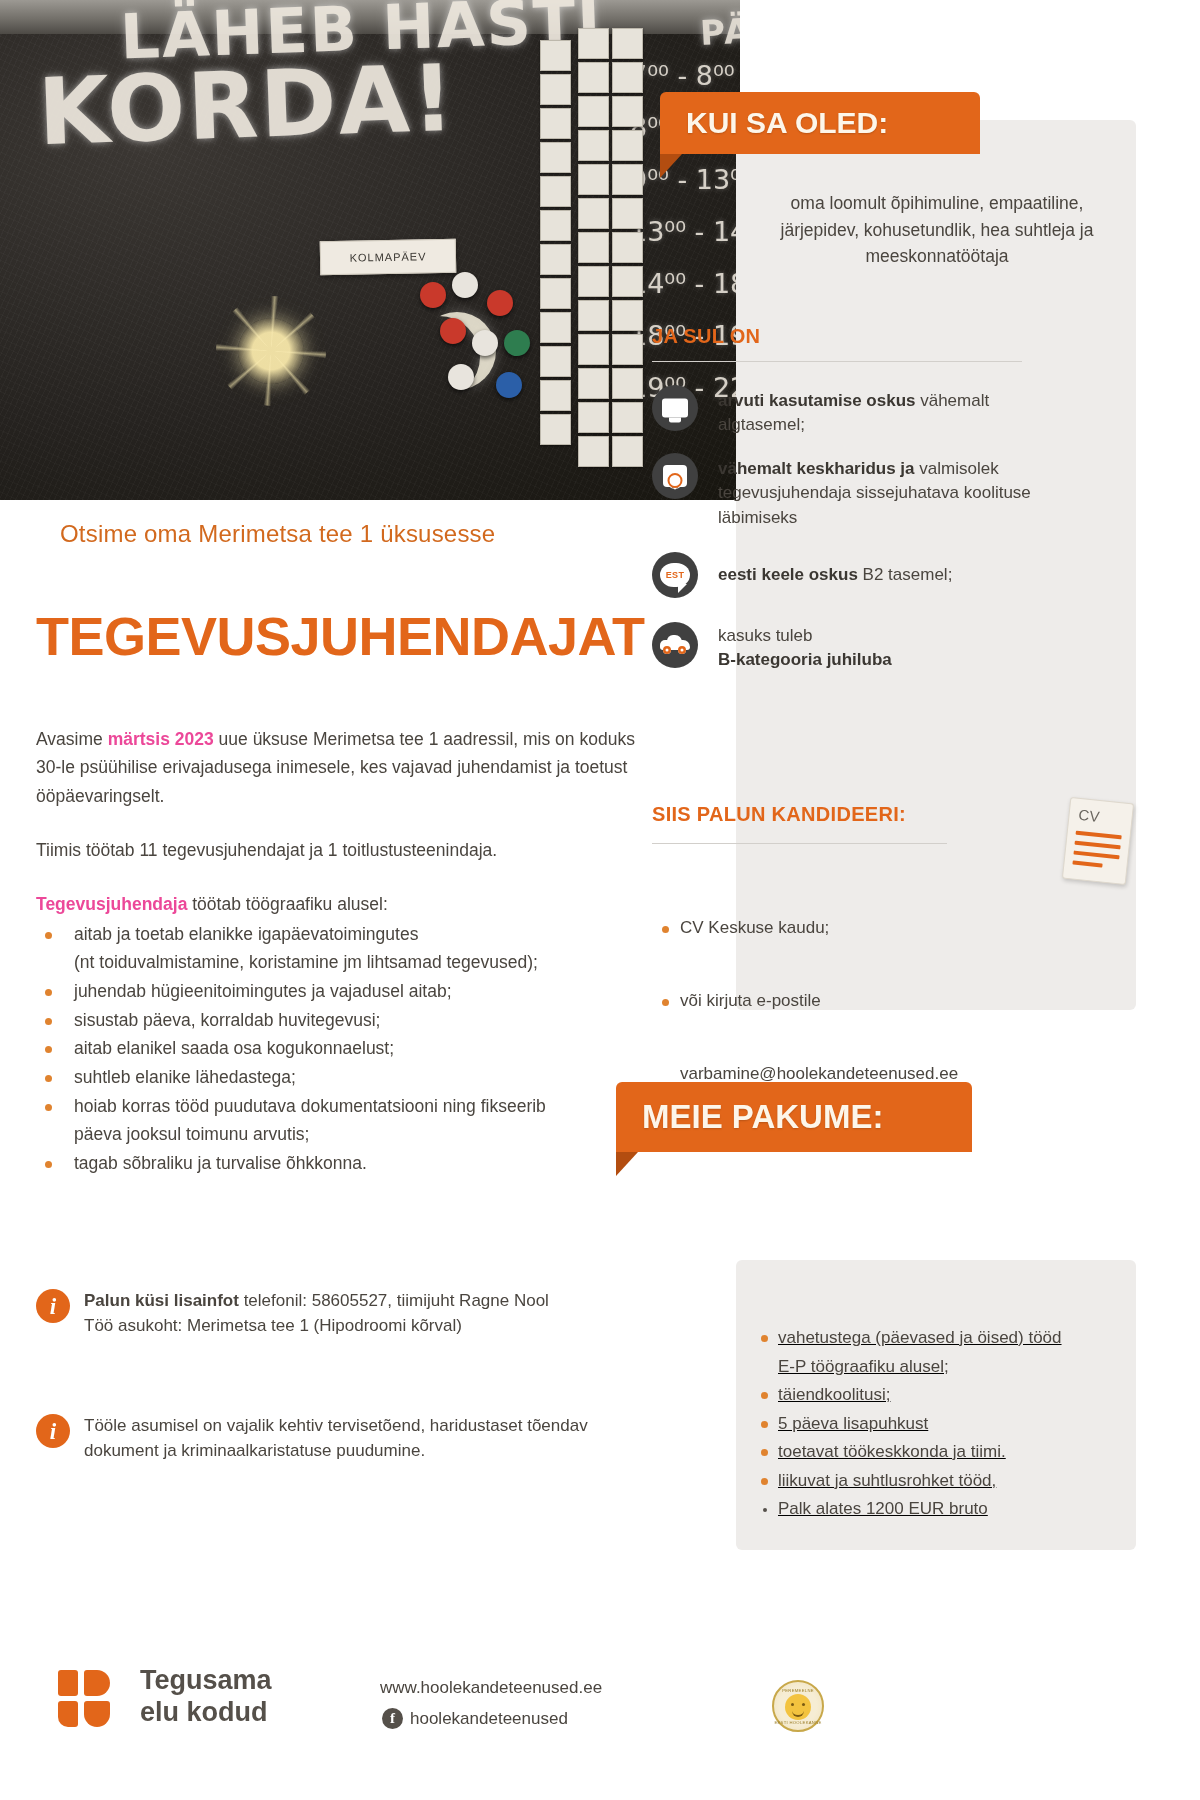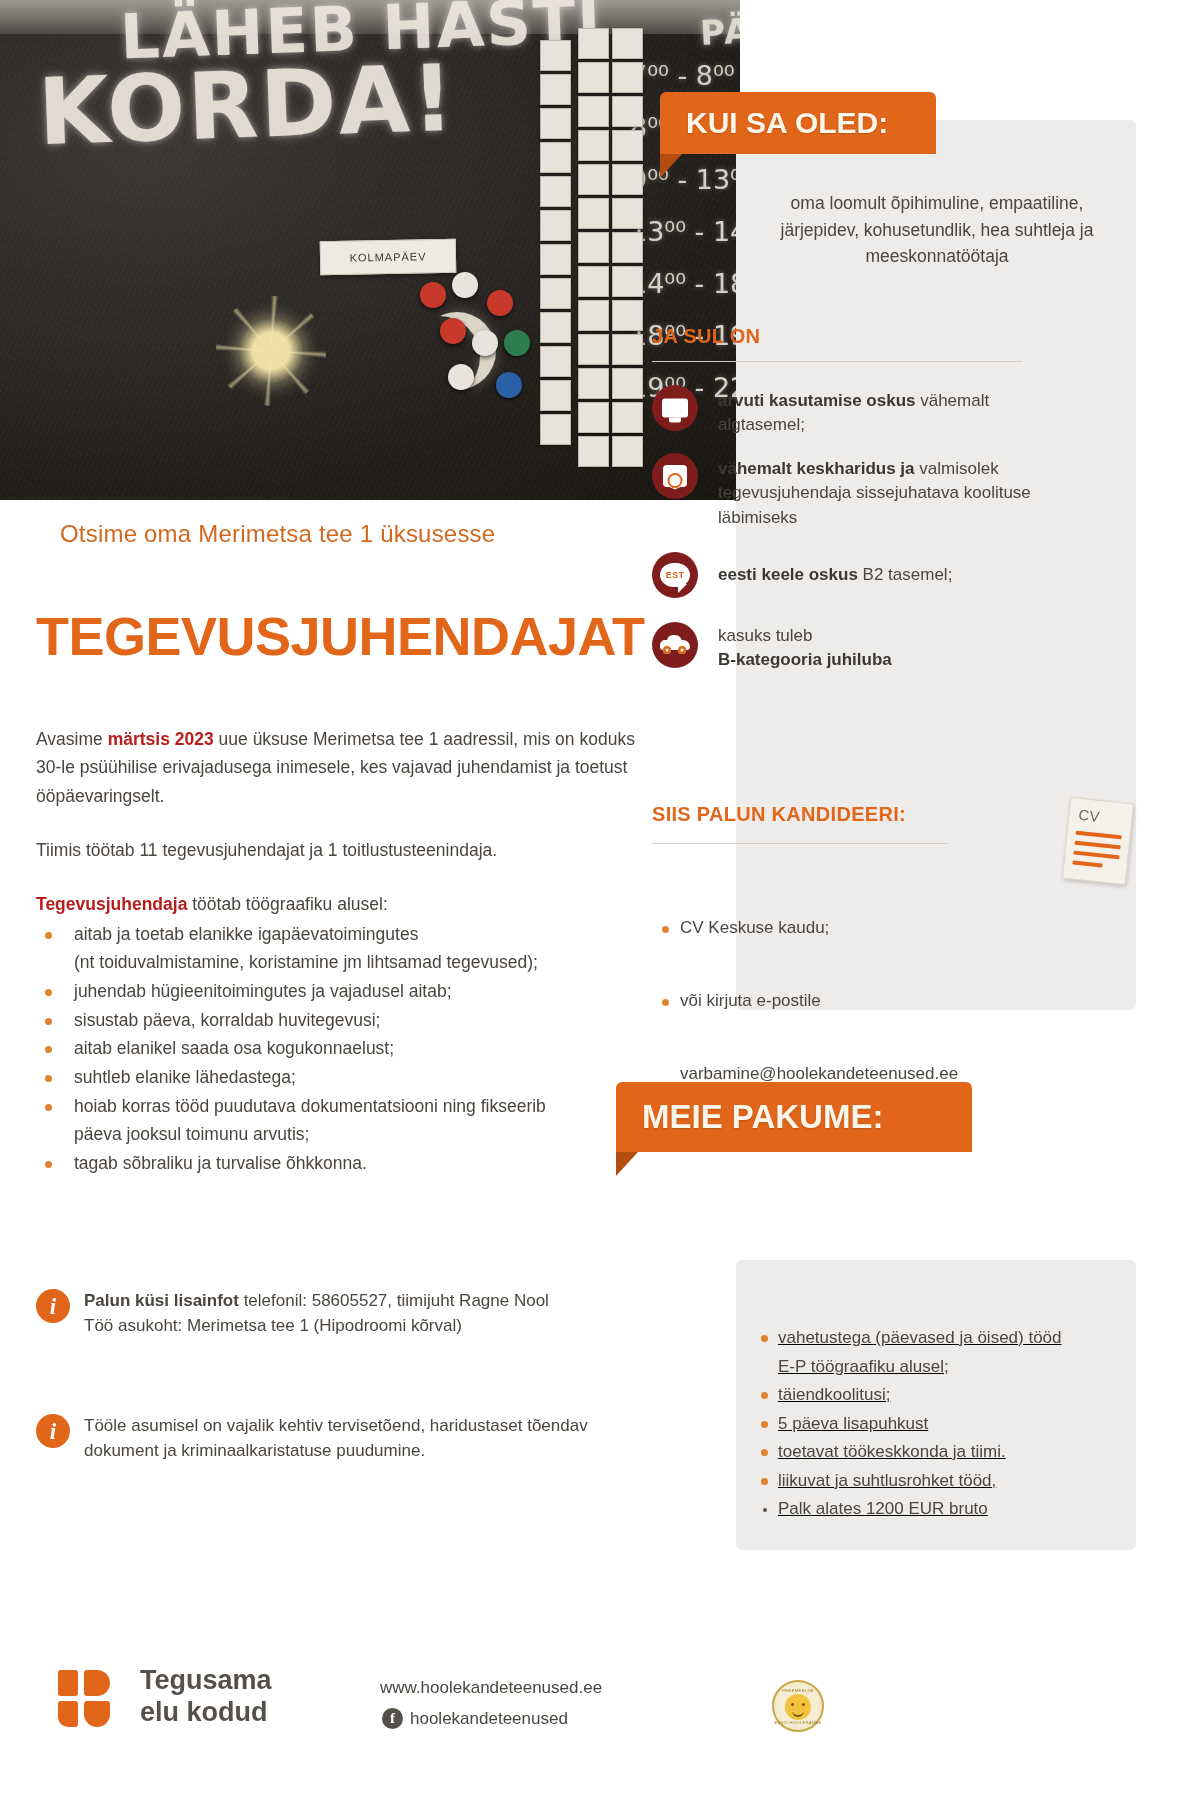--- a/index.html
+++ b/index.html
@@ -113,21 +113,21 @@
   .headline {
     position: absolute; left: 36px; top: 605px;
     font-size: 54px; font-weight: 700; color: #e2661a;
     letter-spacing: -0.5px;
   }
   .body-block {
     position: absolute; left: 36px; top: 725px; width: 600px;
     font-size: 17.5px; line-height: 1.62; color: #4a453f;
   }
   .body-block p { margin-bottom: 26px; }
-  .body-block b { color: #b91c1c; }
+  .body-block b { color: #ec4899; }
   .role-list { list-style: none; margin-top: 2px; }
   .role-list li {
     position: relative; padding-left: 38px; margin-bottom: 1px;
     line-height: 1.58;
   }
   .role-list li::before {
     content: ""; position: absolute; left: 9px; top: 11px;
     width: 7px; height: 7px; border-radius: 50%; background: #e0832f;
   }
   .role-list li.nobullet::before { display: none; }
@@ -169,21 +169,21 @@
     text-shadow: 0 1px 2px rgba(0,0,0,.18);
     z-index: 3;
   }
   .ribbon .tail {
     position: absolute; left: 0; top: 100%;
     width: 0; height: 0;
     border-left: 22px solid #b34d10;
     border-bottom: 24px solid transparent;
   }
   #ribbon-profile {
-    left: 660px; top: 92px; width: 276px; height: 62px; font-size: 30px;
+    left: 660px; top: 92px; width: 320px; height: 62px; font-size: 30px;
   }
   #ribbon-offer {
     left: 616px; top: 1082px; width: 356px; height: 70px; font-size: 33px;
   }
 
   .panel-intro {
     position: absolute; left: 756px; top: 190px; width: 362px;
     text-align: center; font-size: 17.5px; line-height: 1.52; color: #4a453f;
   }
 
@@ -196,21 +196,21 @@
   }
   #title-jasulon { left: 652px; top: 325px; }
   #rule-jasulon  { left: 652px; top: 361px; width: 370px; }
   #title-kandideeri { left: 652px; top: 803px; }
   #rule-kandideeri  { left: 652px; top: 843px; width: 295px; }
 
   .req-list { position: absolute; left: 652px; top: 385px; width: 380px; }
   .req-item { display: flex; gap: 20px; margin-bottom: 16px; align-items: flex-start; }
   .req-icon {
     flex: 0 0 auto; width: 46px; height: 46px; border-radius: 50%;
-    background: #7f1d1d; position: relative;
+    background: #404040; position: relative;
   }
   .req-text { font-size: 17px; line-height: 1.42; color: #4a453f; padding-top: 4px; }
   .req-text b { color: #3b3732; }
 
   
   .ic-diploma, .ic-monitor, .ic-speech, .ic-car {
     position: absolute; left: 50%; top: 50%; transform: translate(-50%,-50%);
   }
   .ic-diploma {
     width: 24px; height: 22px; background: #fff; border-radius: 4px;

